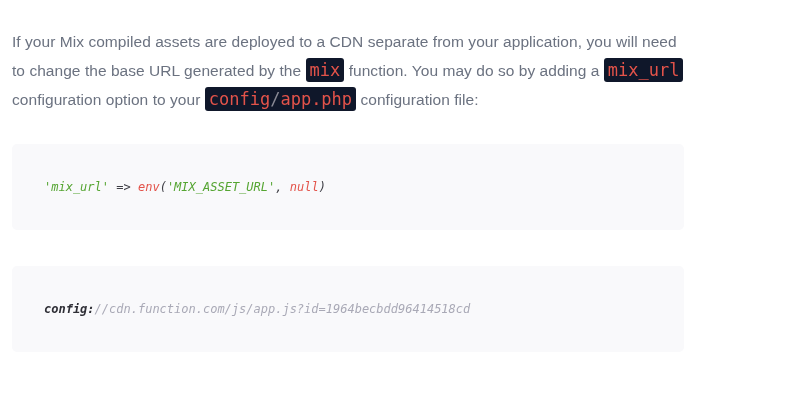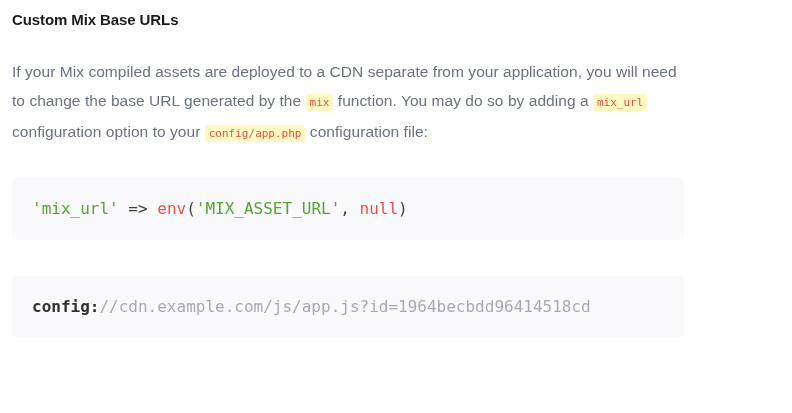--- a/index.html
+++ b/index.html
@@ -42,22 +42,22 @@
     color: #6b7280;
     max-width: 672px;
     letter-spacing: 0.05px;
   }
 
   .para-1 { padding-top: 27px; }
   .para-2 { padding-top: 23px; }
 
   code.inline {
     font-family: "DejaVu Sans Mono", "Liberation Mono", monospace;
-    font-size: 11px;
-    background: #fef9c3;
+    font-size: 17px;
+    background: #0f172a;
     color: #e3534a;
     border-radius: 3px;
     padding: 2px 4px;
     letter-spacing: 0;
     white-space: nowrap;
   }
   code.inline .sep {
     color: #8a8a95;
   }
 
@@ -67,49 +67,49 @@
     border-radius: 5px;
     box-sizing: border-box;
     width: 672px;
     padding: 16px 0 16px 16px;
     overflow: hidden;
   }
   .codeblock-1 { margin-top: 30px; }
   .codeblock-2 { margin-top: 36px; }
 
   .codeblock pre {
-    margin: 4px;
+    margin: 16px;
     font-family: "DejaVu Sans Mono", "Liberation Mono", monospace;
-    font-size: 16px;
+    font-size: 12px;
     line-height: 22px;
     white-space: pre;
     color: #3f3f46;
     letter-spacing: 0;
+    font-style: italic;
   }
 
   .tok-str   { color: #55a532; }
   .tok-op    { color: #3f3f46; }
   .tok-fn    { color: #e3534a; }
   .tok-punct { color: #3f3f46; }
   .tok-kw    { color: #e3534a; }
 
   .url-scheme { color: #2f2f36; font-weight: 700; }
   .url-rest   { color: #a9a9b6; }
 </style>
 </head>
 <body>
 
 <div class="page">
 
-  <h2 class="doc-heading">Custom Mix Base URLs</h2>
 
   <p class="doc-para para-1" id="para-0">If your Mix compiled assets are deployed to a CDN separate from your application, you will need to change the base URL generated by the <code class="inline">mix</code> function. You may do so by adding a <code class="inline">mix_url</code> configuration option to your <code class="inline"><span>config</span><span class="sep">/</span><span>app.php</span></code> configuration file:</p>
 
   <div class="codeblock codeblock-1">
     <pre id="code-0"><span class="tok-str">'mix_url'</span> <span class="tok-op">=&gt;</span> <span class="tok-fn">env</span><span class="tok-punct">(</span><span class="tok-str">'MIX_ASSET_URL'</span><span class="tok-punct">,</span> <span class="tok-kw">null</span><span class="tok-punct">)</span></pre>
   </div>
 
 
   <div class="codeblock codeblock-2">
-    <pre id="code-1"><span class="url-scheme">config:</span><span class="url-rest">//cdn.example.com/js/app.js?id=1964becbdd96414518cd</span></pre>
+    <pre id="code-1"><span class="url-scheme">config:</span><span class="url-rest">//cdn.function.com/js/app.js?id=1964becbdd96414518cd</span></pre>
   </div>
 
 </div>
 
 </body></html>

